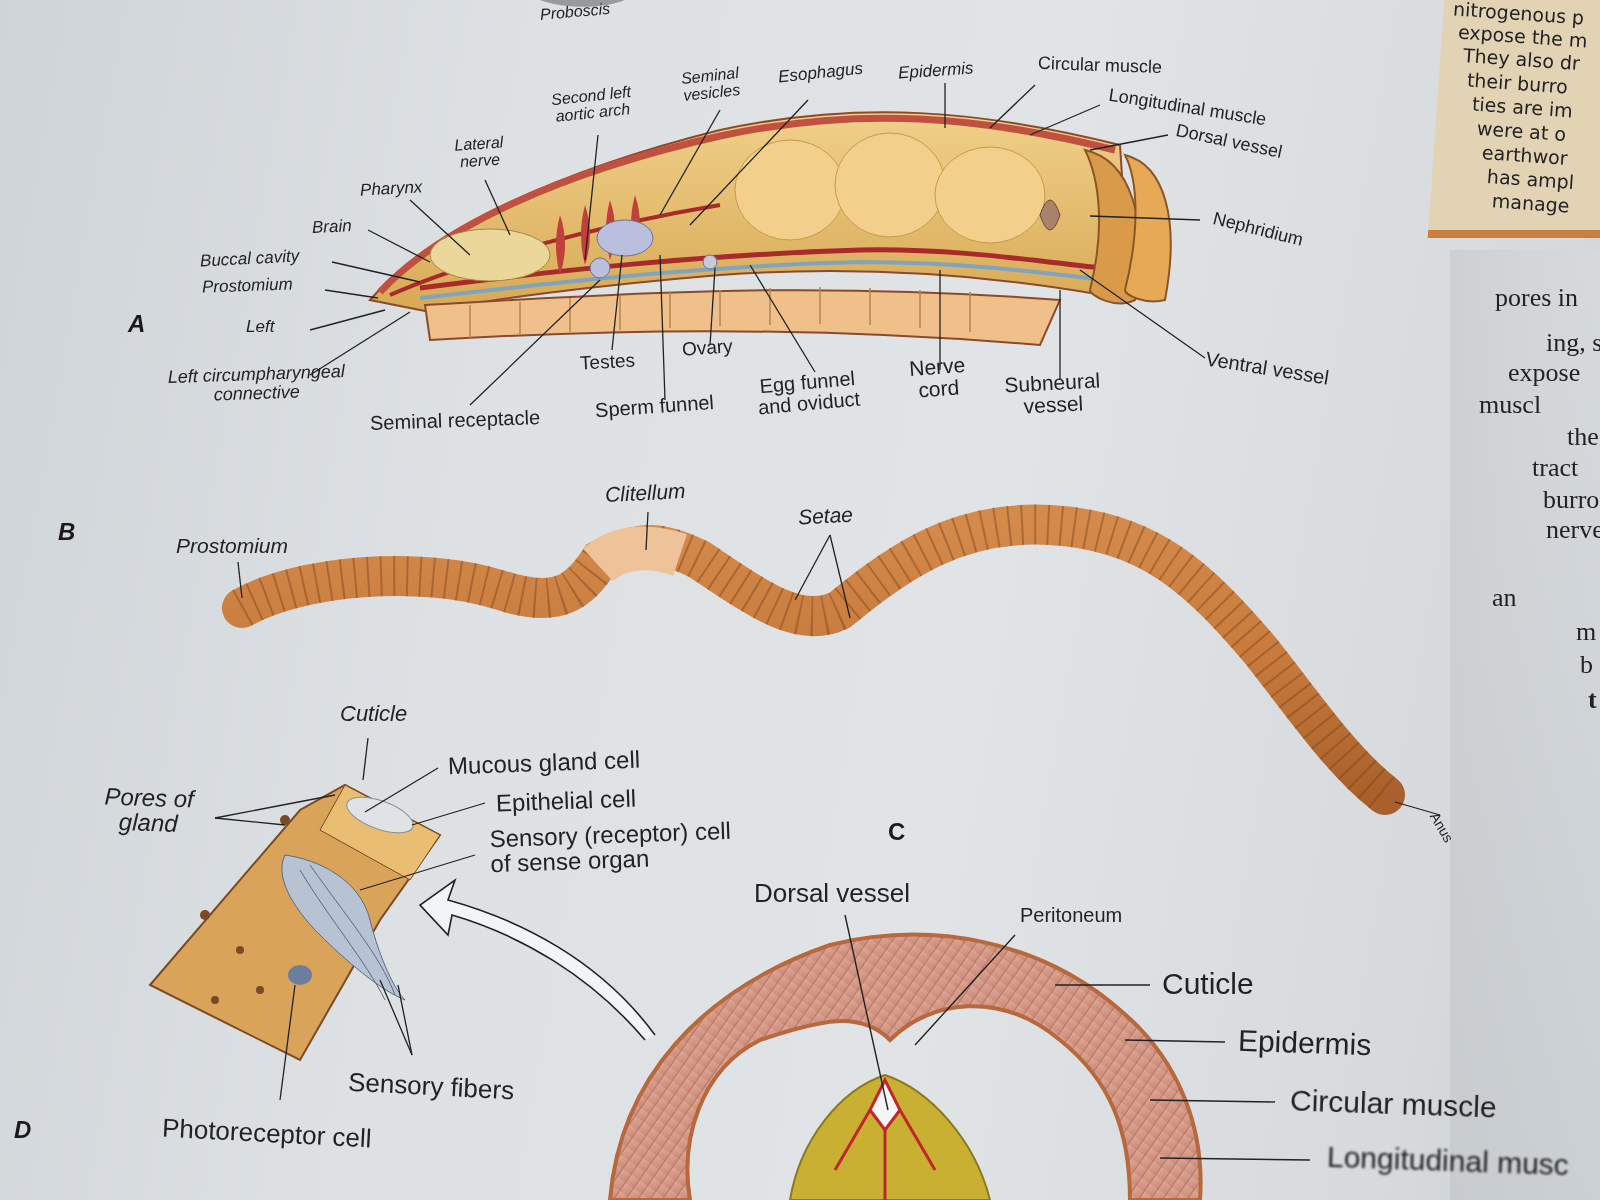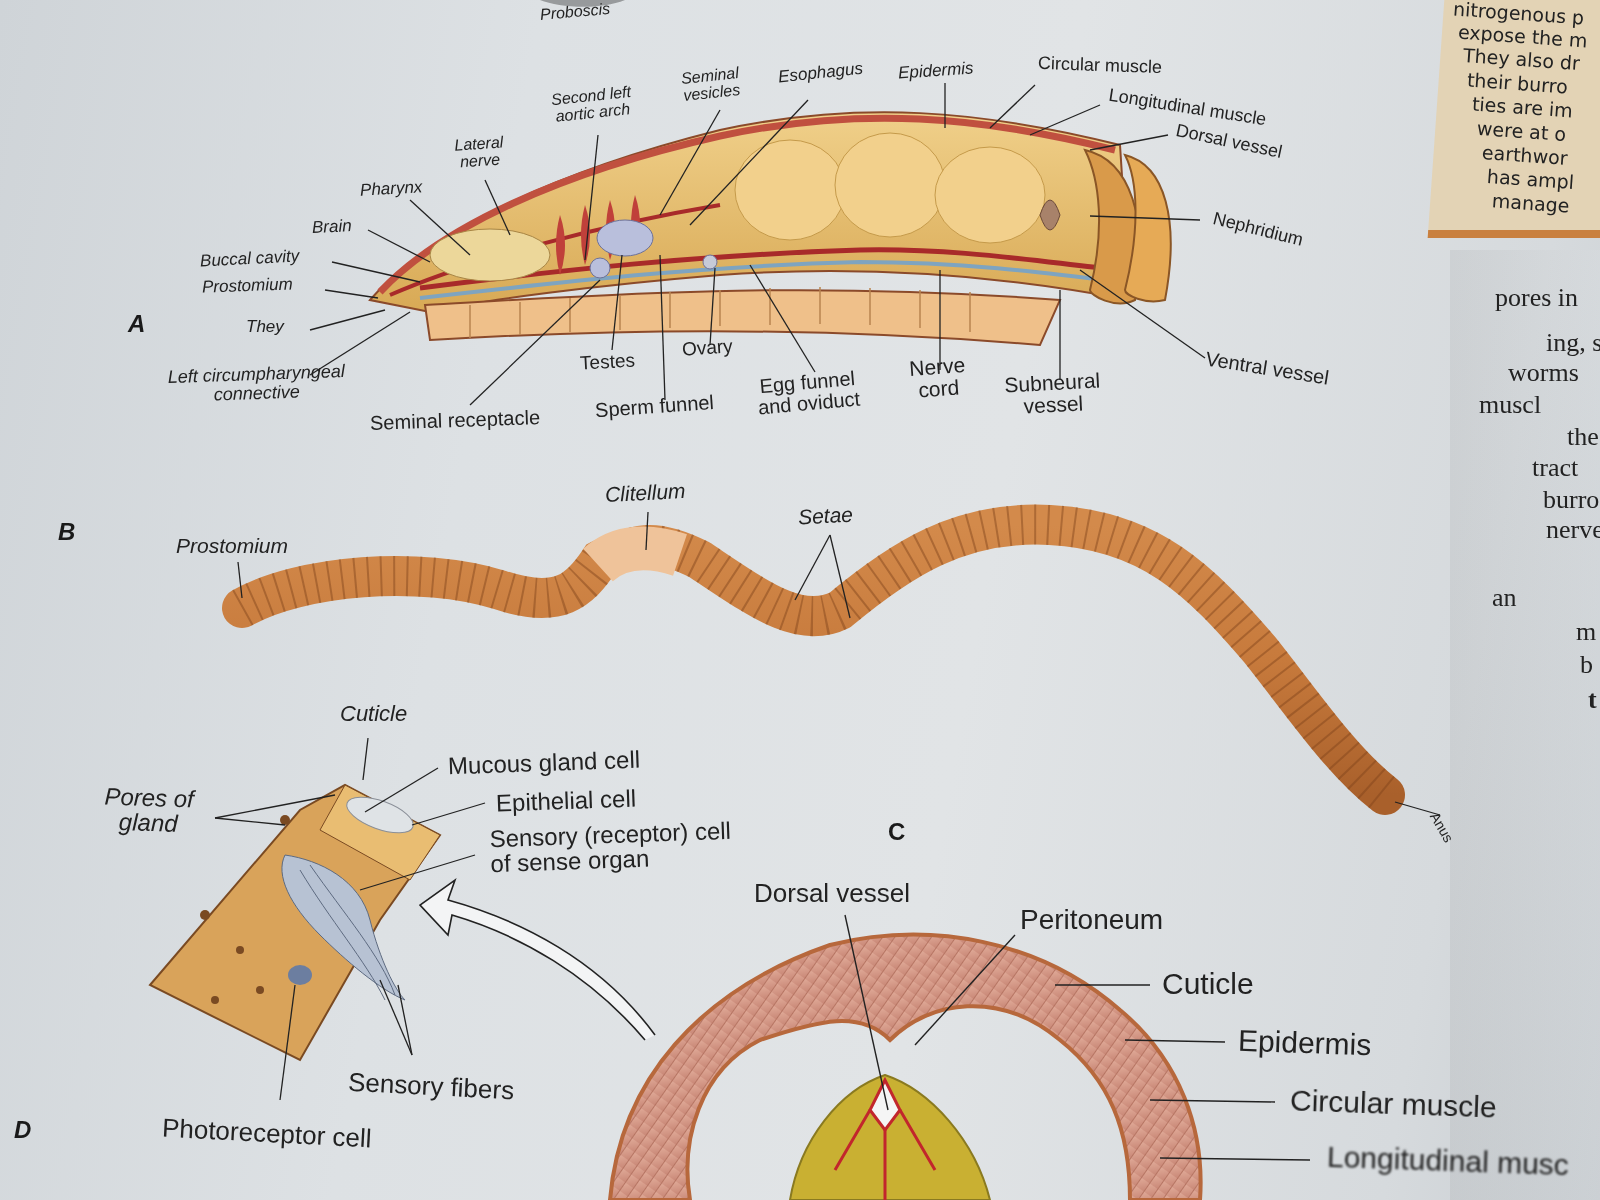--- a/index.html
+++ b/index.html
@@ -187,39 +187,39 @@
 <div class="sideline" style="left:1463px;top:48px;transform:rotate(4deg)">They also dr</div>
 <div class="sideline" style="left:1467px;top:72px;transform:rotate(4deg)">their burro</div>
 <div class="sideline" style="left:1472px;top:96px;transform:rotate(4deg)">ties are im</div>
 <div class="sideline" style="left:1477px;top:120px;transform:rotate(4deg)">were at o</div>
 <div class="sideline" style="left:1482px;top:144px;transform:rotate(4deg)">earthwor</div>
 <div class="sideline" style="left:1487px;top:168px;transform:rotate(4deg)">has ampl</div>
 <div class="sideline" style="left:1492px;top:192px;transform:rotate(4deg)">manage</div>
 
 <div class="bodytext" style="left:1495px;top:283px">pores in</div>
 <div class="bodytext" style="left:1546px;top:328px">ing, set</div>
-<div class="bodytext" style="left:1508px;top:358px">worms</div>
+<div class="bodytext" style="left:1508px;top:358px">expose</div>
 <div class="bodytext" style="left:1479px;top:390px">muscl</div>
 <div class="bodytext" style="left:1567px;top:422px">the a</div>
 <div class="bodytext" style="left:1532px;top:453px">tract</div>
 <div class="bodytext" style="left:1543px;top:485px">burro</div>
 <div class="bodytext" style="left:1546px;top:515px">nerve</div>
 <div class="bodytext" style="left:1492px;top:583px">an</div>
 <div class="bodytext" style="left:1576px;top:617px">m</div>
 <div class="bodytext" style="left:1580px;top:650px">b</div>
 <div class="bodytext" style="left:1588px;top:685px;font-weight:bold">t</div>
 
 <div class="lbl it" style="left:540px;top:4px;font-size:16px;transform:rotate(-5deg)">Proboscis</div>
 
 <div class="panel" style="left:128px;top:310px">A</div>
 <div class="lbl it" style="left:360px;top:180px;font-size:17px;transform:rotate(-3deg)">Pharynx</div>
 <div class="lbl it" style="left:312px;top:218px;font-size:17px;transform:rotate(-3deg)">Brain</div>
 <div class="lbl it" style="left:200px;top:250px;font-size:17px;transform:rotate(-3deg)">Buccal cavity</div>
 <div class="lbl it" style="left:202px;top:277px;font-size:17px;transform:rotate(-2deg)">Prostomium</div>
-<div class="lbl it" style="left:246px;top:318px;font-size:17px">They</div>
+<div class="lbl it" style="left:246px;top:318px;font-size:17px">Left</div>
 <div class="lbl it c" style="left:168px;top:365px;font-size:18px;transform:rotate(-2deg)">
   <div>Left circumpharyngeal</div>
   <div>connective</div>
 </div>
 <div class="lbl it c" style="left:455px;top:136px;font-size:16px;transform:rotate(-4deg)">
   <div>Lateral</div>
   <div>nerve</div>
 </div>
 <div class="lbl it c" style="left:552px;top:88px;font-size:16px;transform:rotate(-6deg)">
   <div>Second left</div>
@@ -269,17 +269,17 @@
 <div class="lbl" style="left:496px;top:788px;font-size:24px;transform:rotate(-2deg)">Epithelial cell</div>
 <div class="lbl" style="left:490px;top:822px;font-size:24px;transform:rotate(-2deg)">
   <div>Sensory (receptor) cell</div>
   <div>of sense organ</div>
 </div>
 <div class="lbl" style="left:348px;top:1073px;font-size:26px;transform:rotate(3deg)">Sensory fibers</div>
 <div class="lbl" style="left:162px;top:1120px;font-size:26px;transform:rotate(3deg)">Photoreceptor cell</div>
 
 <div class="panel" style="left:888px;top:818px;font-style:normal">C</div>
 <div class="lbl" style="left:754px;top:880px;font-size:26px">Dorsal vessel</div>
-<div class="lbl" style="left:1020px;top:905px;font-size:28px">Peritoneum</div>
+<div class="lbl" style="left:1020px;top:905px;font-size:20px">Peritoneum</div>
 <div class="lbl" style="left:1162px;top:968px;font-size:30px">Cuticle</div>
 <div class="lbl" style="left:1238px;top:1027px;font-size:30px;transform:rotate(2deg)">Epidermis</div>
 <div class="lbl" style="left:1290px;top:1088px;font-size:30px;transform:rotate(2deg);filter:blur(0.6px)">Circular muscle</div>
 <div class="lbl" style="left:1327px;top:1145px;font-size:30px;transform:rotate(2deg);filter:blur(0.9px)">Longitudinal musc</div>
 
 </body></html>

